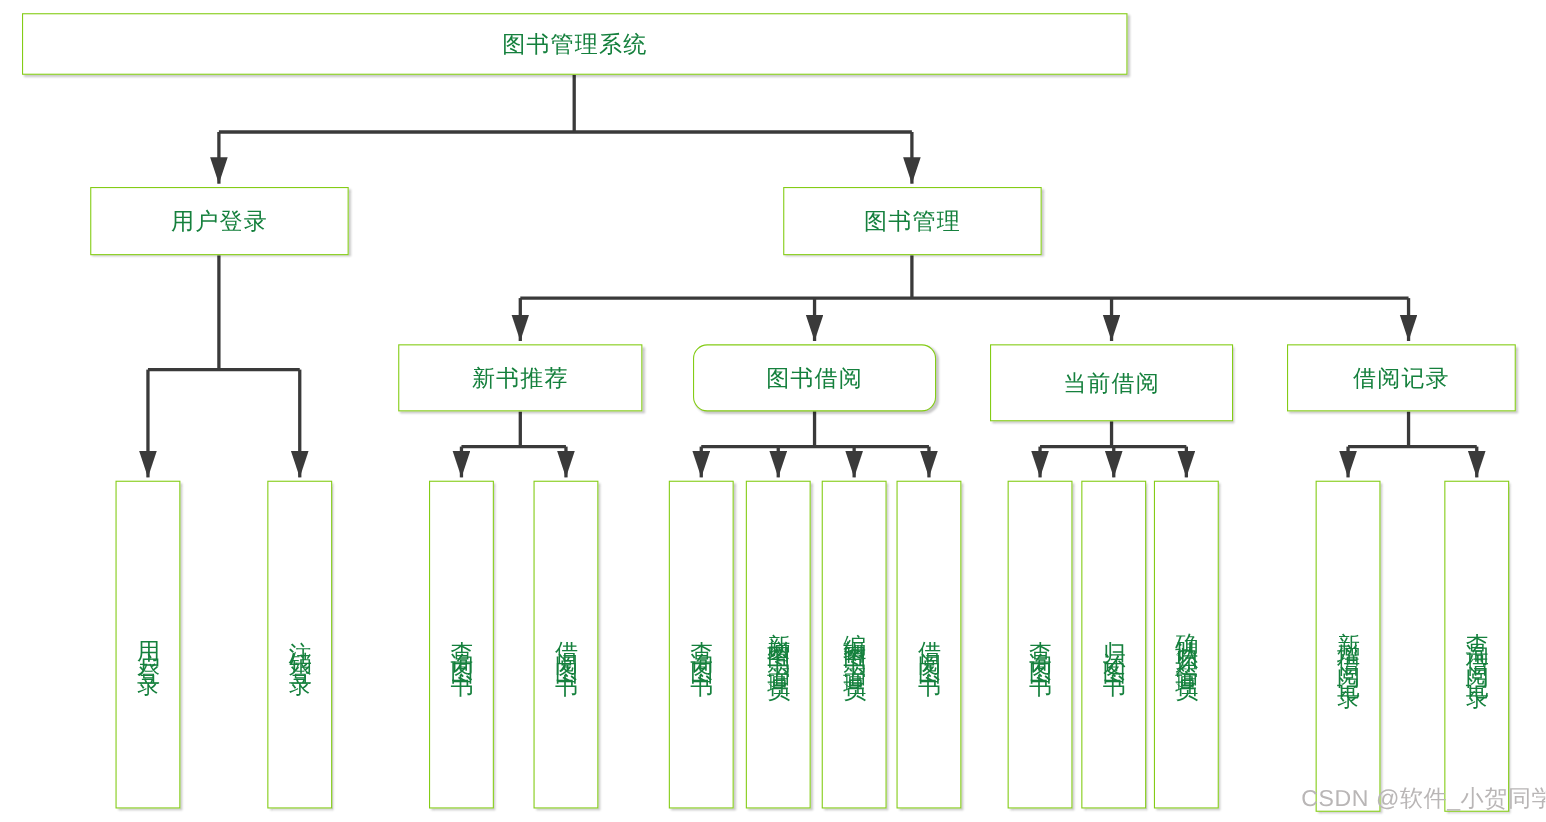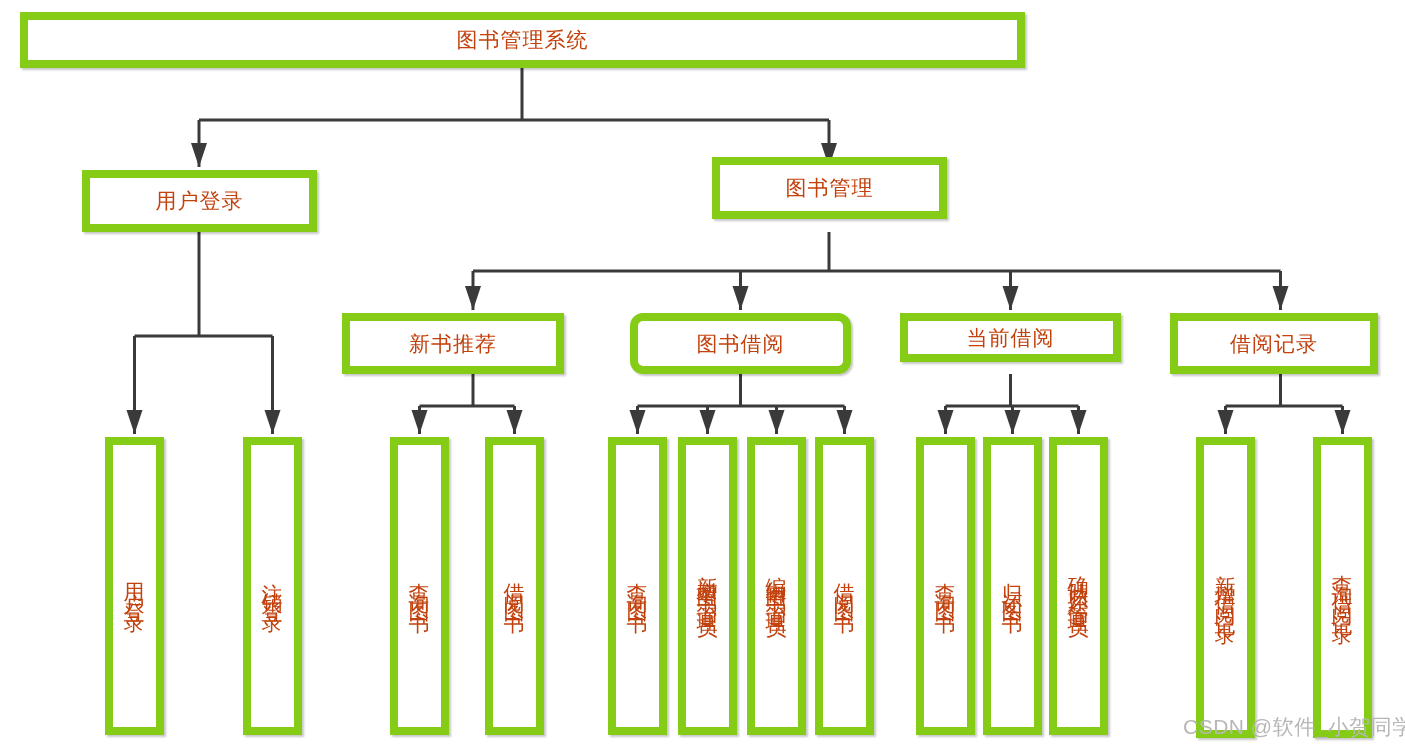--- a/index.html
+++ b/index.html
@@ -3,22 +3,22 @@
 <meta charset="utf-8">
 <style>
   html,body{margin:0;padding:0;background:#ffffff;}
   .canvas{
     position:relative;width:1405px;height:747px;background:#ffffff;
     font-family:"Liberation Sans",sans-serif;overflow:hidden;
   }
   .connectors{position:absolute;left:0;top:0;}
   .node{
     position:absolute;box-sizing:border-box;background:#ffffff;
-    border:8px solid #84cc16;display:flex;align-items:center;justify-content:center;
-    color:#c2410c;box-shadow:2px 2px 2px rgba(0,0,0,0.22);
+    border:1px solid #84cc16;display:flex;align-items:center;justify-content:center;
+    color:#15803d;box-shadow:2px 2px 2px rgba(0,0,0,0.22);
   }
   .node span{display:block;font-size:21px;letter-spacing:1px;white-space:nowrap;}
   .node.v span{
     writing-mode:vertical-rl;text-orientation:mixed;
     letter-spacing:10px;line-height:1;white-space:normal;
   }
   .node.v.long span{letter-spacing:6px;}
   .watermark{
     position:absolute;left:1183px;top:714px;z-index:5;
     font-size:21px;line-height:25px;color:#b9b6b6;letter-spacing:0.5px;white-space:nowrap;
@@ -79,31 +79,31 @@
     </g>
   </svg>
 
   <div class="node" style="left:20px;top:12px;width:1005px;height:56px;">
     <span>图书管理系统</span>
   </div>
 
   <div class="node" style="left:82px;top:170px;width:235px;height:62px;">
     <span>用户登录</span>
   </div>
-  <div class="node" style="left:712px;top:157px;width:235px;height:62px;">
+  <div class="node" style="left:712px;top:170px;width:235px;height:62px;">
     <span>图书管理</span>
   </div>
 
-  <div class="node" style="left:342px;top:313px;width:222px;height:61px;">
+  <div class="node" style="left:362px;top:313px;width:222px;height:61px;">
     <span>新书推荐</span>
   </div>
   <div class="node" style="left:630px;top:313px;width:221px;height:61px;border-radius:13px;">
     <span>图书借阅</span>
   </div>
-  <div class="node" style="left:900px;top:313px;width:221px;height:49px;">
+  <div class="node" style="left:900px;top:313px;width:221px;height:70px;">
     <span>当前借阅</span>
   </div>
   <div class="node" style="left:1170px;top:313px;width:208px;height:61px;">
     <span>借阅记录</span>
   </div>
 
   <div class="node v" style="left:105px;top:437px;width:59px;height:298px;">
     <span>用户登录</span>
   </div>
   <div class="node v" style="left:243px;top:437px;width:59px;height:298px;">

